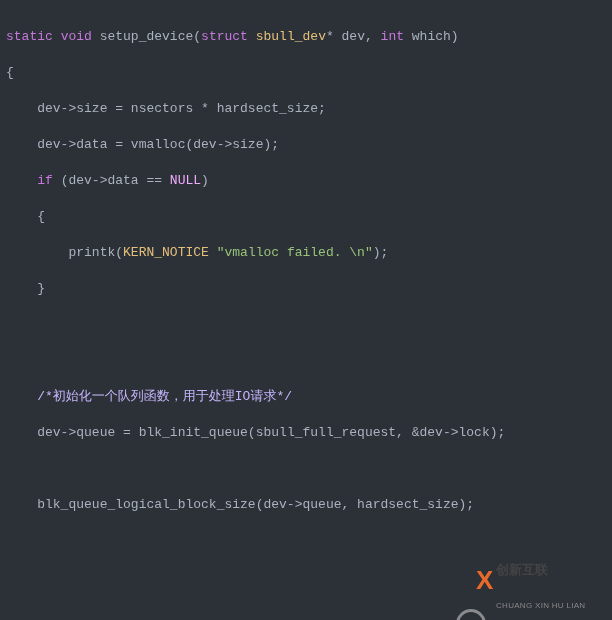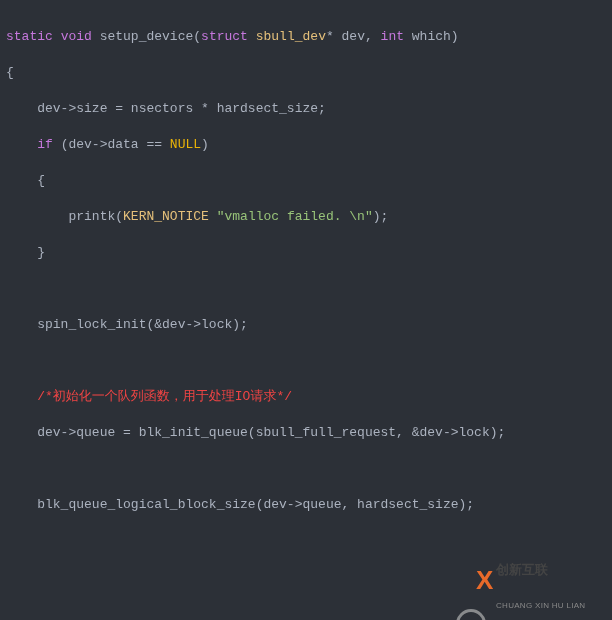--- a/index.html
+++ b/index.html
@@ -21,23 +21,23 @@
     box-sizing: border-box;
     width: 560px;
     height: 620px;
   }
   .line { display: block; }
   .kw { color: #c678dd; }      
   .fn { color: #abb2bf; }
   .type { color: #e5c07b; }     
   .num { color: #d19a66; }     
   .str { color: #98c379; }     
-  .cmt { color: #ef4444; text-align: right; }
+  .cmt { color: #c4b5fd; text-align: right; }
   .macro { color: #e5c07b; margin-top: 20px; }
-  .null { color: #eab308; }
+  .null { color: #f0abfc; }
   .logo {
     position: absolute;
     right: 14px;
     bottom: 14px;
     width: 90px;
     height: 36px;
     display: flex;
     align-items: center;
     gap: 4px;
     pointer-events: none;
@@ -68,26 +68,26 @@
   .logo-cn { font-size: 13px; color: #444; font-weight: bold; }
   .logo-en { font-size: 8px; color: #888; letter-spacing: 0.3px; }
 </style>
 </head>
 <body>
 
 <div class="editor">
 <span class="line"><span class="kw">static</span> <span class="kw">void</span> <span class="fn">setup_device</span><span>(</span><span class="kw">struct</span> <span class="type">sbull_dev</span><span>*</span> <span>dev</span><span>,</span> <span class="kw">int</span> <span>which</span><span>)</span></span>
 <span class="line"><span>{</span></span>
 <span class="line"><span>    </span><span>dev-&gt;size = nsectors * hardsect_size;</span></span>
+<span class="line"><span>    </span><span>dev-&gt;data = </span><span class="fn">vmalloc</span><span>(</span><span>dev-&gt;size</span><span>)</span><span>;</span></span>
 <span class="line"><span>    </span><span class="kw">if</span><span> (</span><span>dev-&gt;data == </span><span class="null">NULL</span><span>)</span></span>
 <span class="line"><span>    </span><span>{</span></span>
 <span class="line"><span>        </span><span class="fn">printk</span><span>(</span><span class="macro">KERN_NOTICE</span><span> </span><span class="str">"vmalloc failed. \n"</span><span>)</span><span>;</span></span>
 <span class="line"><span>    </span><span>}</span></span>
 <span class="line"> </span>
-<span class="line"><span>    </span><span class="fn">spin_lock_init</span><span>(</span><span>&amp;dev-&gt;lock</span><span>)</span><span>;</span></span>
 <span class="line"> </span>
 <span class="line"><span>    </span><span class="cmt">/*初始化一个队列函数，用于处理IO请求*/</span></span>
 <span class="line"><span>    </span><span>dev-&gt;queue = </span><span class="fn">blk_init_queue</span><span>(</span><span>sbull_full_request, &amp;dev-&gt;lock</span><span>)</span><span>;</span></span>
 <span class="line"><span>    </span></span>
 <span class="line"><span>    </span><span class="fn">blk_queue_logical_block_size</span><span>(</span><span>dev-&gt;queue, hardsect_size</span><span>)</span><span>;</span></span>
 
 
 
 
 

